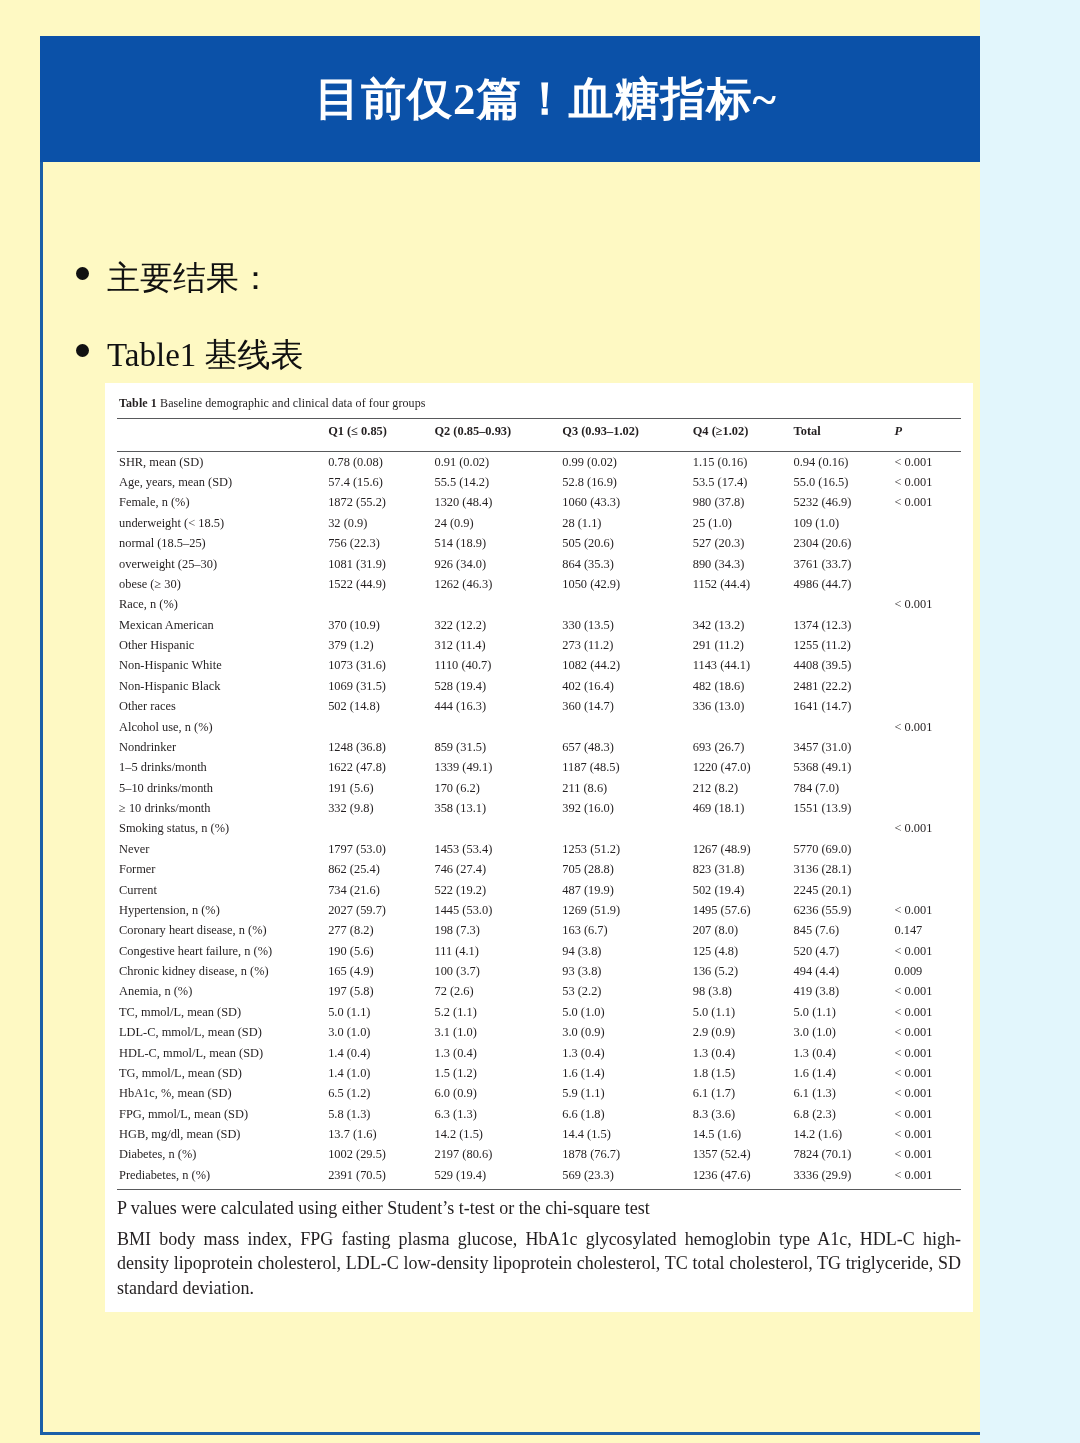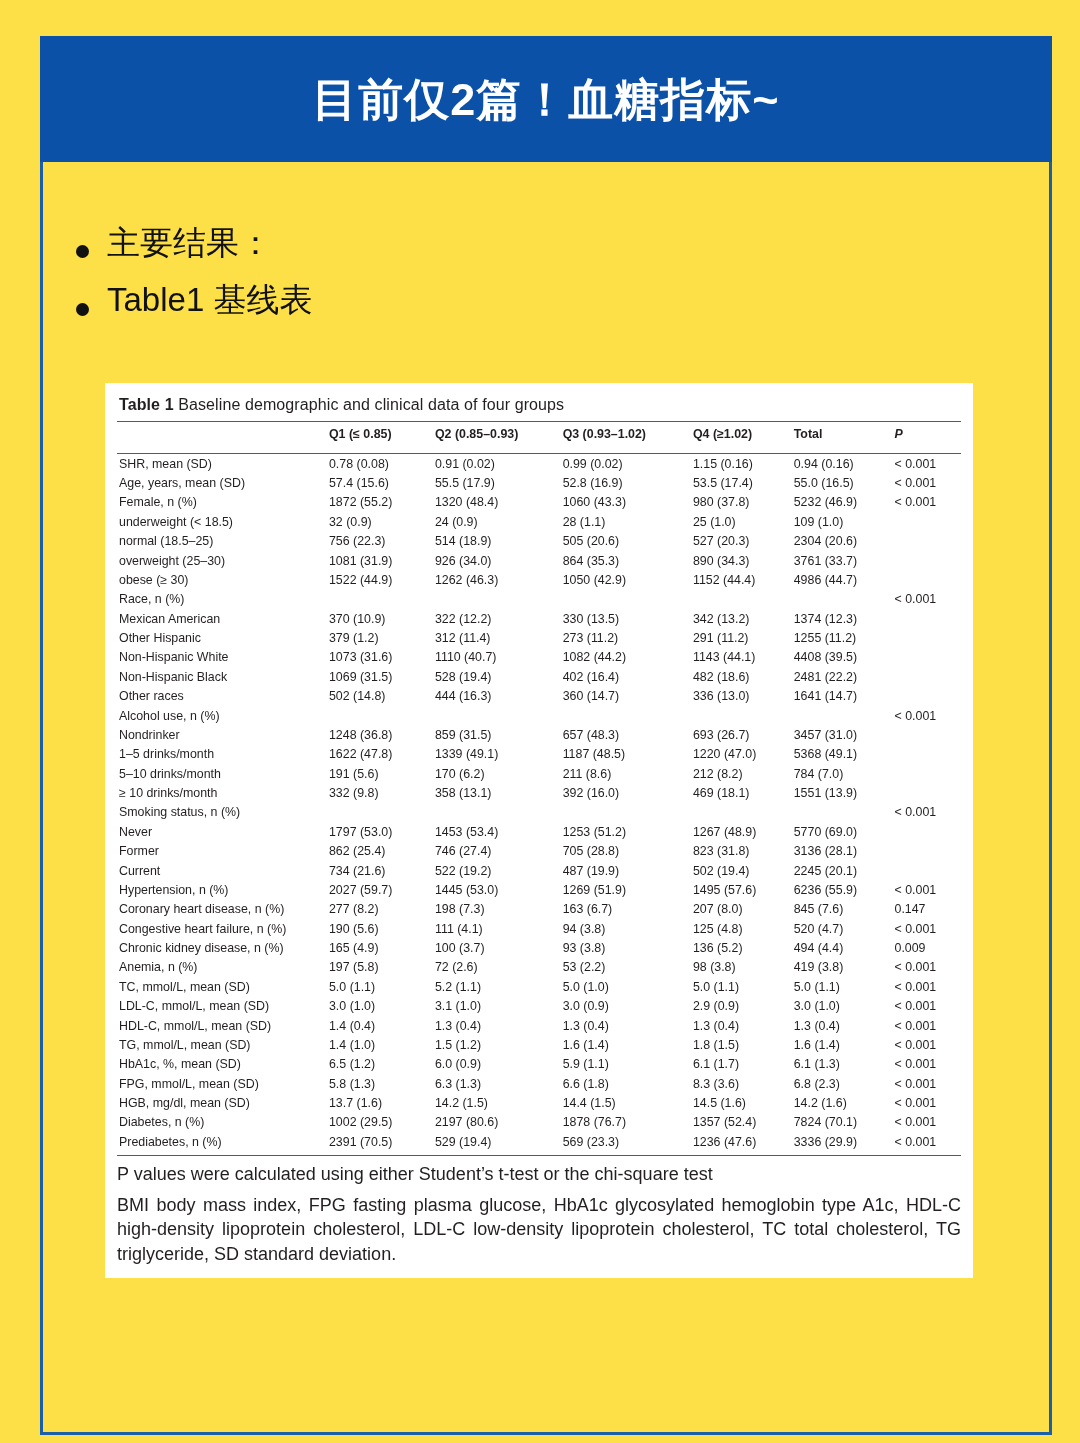--- a/index.html
+++ b/index.html
@@ -5,23 +5,24 @@
 <style>
   * { box-sizing: border-box; }
   html, body {
     margin: 0; padding: 0;
     width: 1080px; height: 1443px;
     background: #e2f6fc;
     font-family: "Liberation Sans", "DejaVu Sans", sans-serif;
   }
   #page {
     position: relative;
-    width: 1080px; height: 1443px;
-    background: #fde047;
+    width: 980px; height: 1443px;
+    background: #fef9c3;
     overflow: hidden;
+    font-family: Liberation Serif, serif;
   }
   
   .frame {
     position: absolute;
     left: 40px; top: 36px;
     width: 1012px; height: 1399px;
     border: 3px solid #1a5fa8;
     border-top: none;
     background: transparent;
   }
@@ -44,22 +45,23 @@
     white-space: nowrap;
   }
 
   .bullets {
     position: absolute;
     left: 76px; top: 222px;
     width: 700px;
   }
   .bullet-row {
     display: flex;
-    align-items: flex-end;
+    align-items: center;
     margin-bottom: 16px;
+    margin-top: 36px;
   }
   .bullet-dot {
     width: 13px; height: 13px;
     border-radius: 50%;
     background: #111;
     margin-right: 18px;
     flex: 0 0 auto;
     position: relative; top: -5px;
   }
   .bullet-text {
@@ -71,21 +73,21 @@
 
   
   .table-card {
     position: absolute;
     left: 105px; top: 383px;
     width: 868px;
     background: #ffffff;
     padding: 10px 12px 12px 12px;
   }
   .tbl-caption {
-    font-size: 16px;
+    font-size: 12px;
     color: #231f20;
     padding: 3px 0 7px 2px;
     letter-spacing: .1px;
   }
   .tbl-caption b { font-weight: 700; }
   .tbl-caption span.cap-rest { font-weight: 400; }
 
   table.t1 {
     width: 100%;
     border-collapse: collapse;
@@ -174,21 +176,21 @@
             <td class="c1">0.78 (0.08)</td>
             <td class="c2">0.91 (0.02)</td>
             <td class="c3">0.99 (0.02)</td>
             <td class="c4">1.15 (0.16)</td>
             <td class="c5">0.94 (0.16)</td>
             <td class="cp">&lt; 0.001</td>
           </tr>
           <tr>
             <td class="lbl">Age, years, mean (SD)</td>
             <td class="c1">57.4 (15.6)</td>
-            <td class="c2">55.5 (17.9)</td>
+            <td class="c2">55.5 (14.2)</td>
             <td class="c3">52.8 (16.9)</td>
             <td class="c4">53.5 (17.4)</td>
             <td class="c5">55.0 (16.5)</td>
             <td class="cp">&lt; 0.001</td>
           </tr>
           <tr>
             <td class="lbl">Female, n (%)</td>
             <td class="c1">1872 (55.2)</td>
             <td class="c2">1320 (48.4)</td>
             <td class="c3">1060 (43.3)</td>

